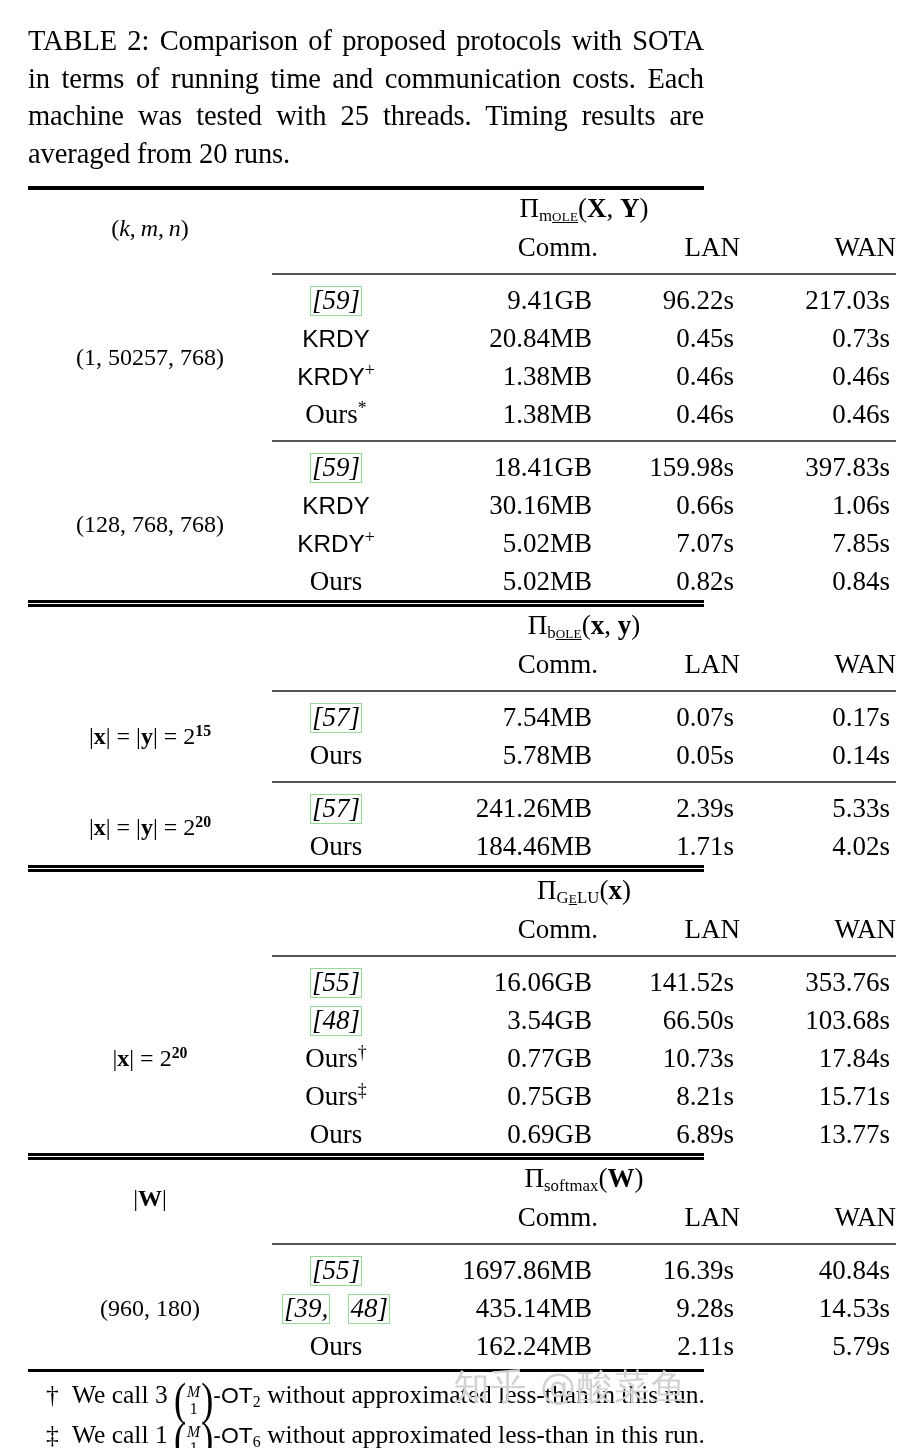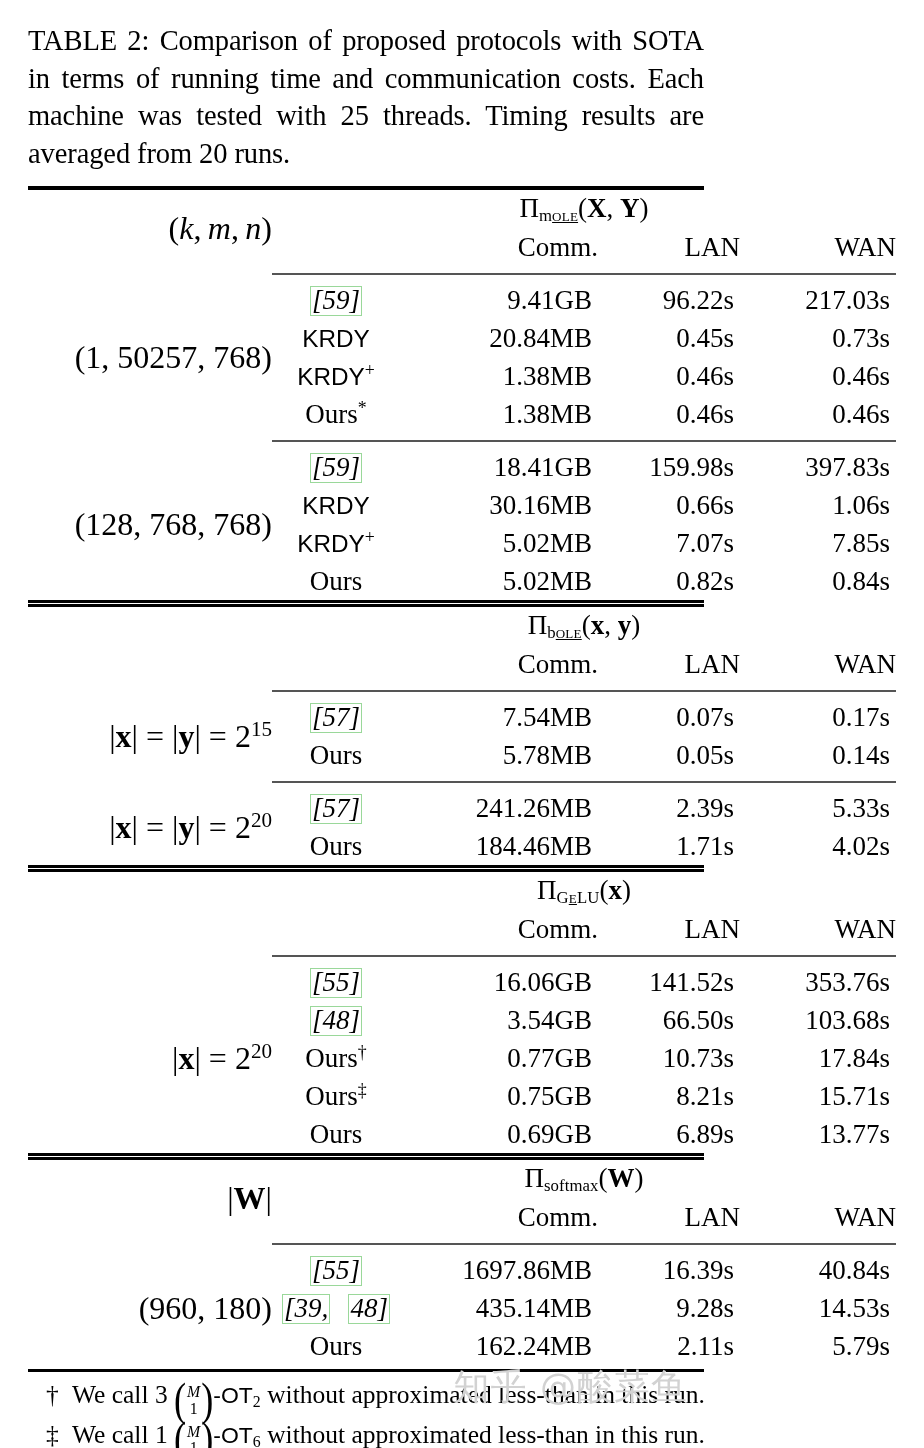--- a/index.html
+++ b/index.html
@@ -35,21 +35,21 @@
   
   .tbl { width: 100%; border-collapse: collapse; table-layout: fixed; }
   .tbl col.c-param { width: 244px; }
   .tbl col.c-proto { width: 128px; }
   .tbl col.c-comm  { width: 198px; }
   .tbl col.c-lan   { width: 142px; }
   .tbl col.c-wan   { width: 156px; }
 
   .tbl td { padding: 0; vertical-align: middle; font-size: 27px; }
 
-  td.param { text-align: right; font-size: 32px; }
+  td.param { text-align: center; font-size: 24px; }
   td.proto { text-align: center; white-space: nowrap; }
   td.num   { text-align: right; padding-right: 6px; white-space: nowrap; }
 
   .rowline { height: 38px; }
 
   
   .inner-rule-cell { padding: 0 !important; }
   .inner-rule {
     height: 0; border-top: 2.5px solid #555;
     margin: 7px 0 6px 0;
@@ -68,21 +68,21 @@
   .mathit { font-style: italic; font-family: "Liberation Serif", serif; }
   .bfup { font-weight: bold; font-style: normal; }
   .smallcaps { font-size: 0.78em; letter-spacing: 0.2px; text-decoration: underline; }
   .sub {
     font-size: 0.62em;
     vertical-align: -0.26em;
     letter-spacing: 0.1px;
     font-style: normal;
   }
   .supsym { font-size: 0.66em; vertical-align: 0.5em; }
-  .sup-exp { font-size: 0.66em; vertical-align: 0.52em; }
+  .sup-exp { font-size: 0.66em; vertical-align: 0.52em; font-weight: bold; }
   .mono { font-family: Liberation Sans, sans-serif; font-size: 0.90em; }
 
   
   .cite {
     border: 1.4px solid #9ad89a;
     padding: 0 1px;
     display: inline-block;
     line-height: 1.03;
     font-style: italic;
   }

